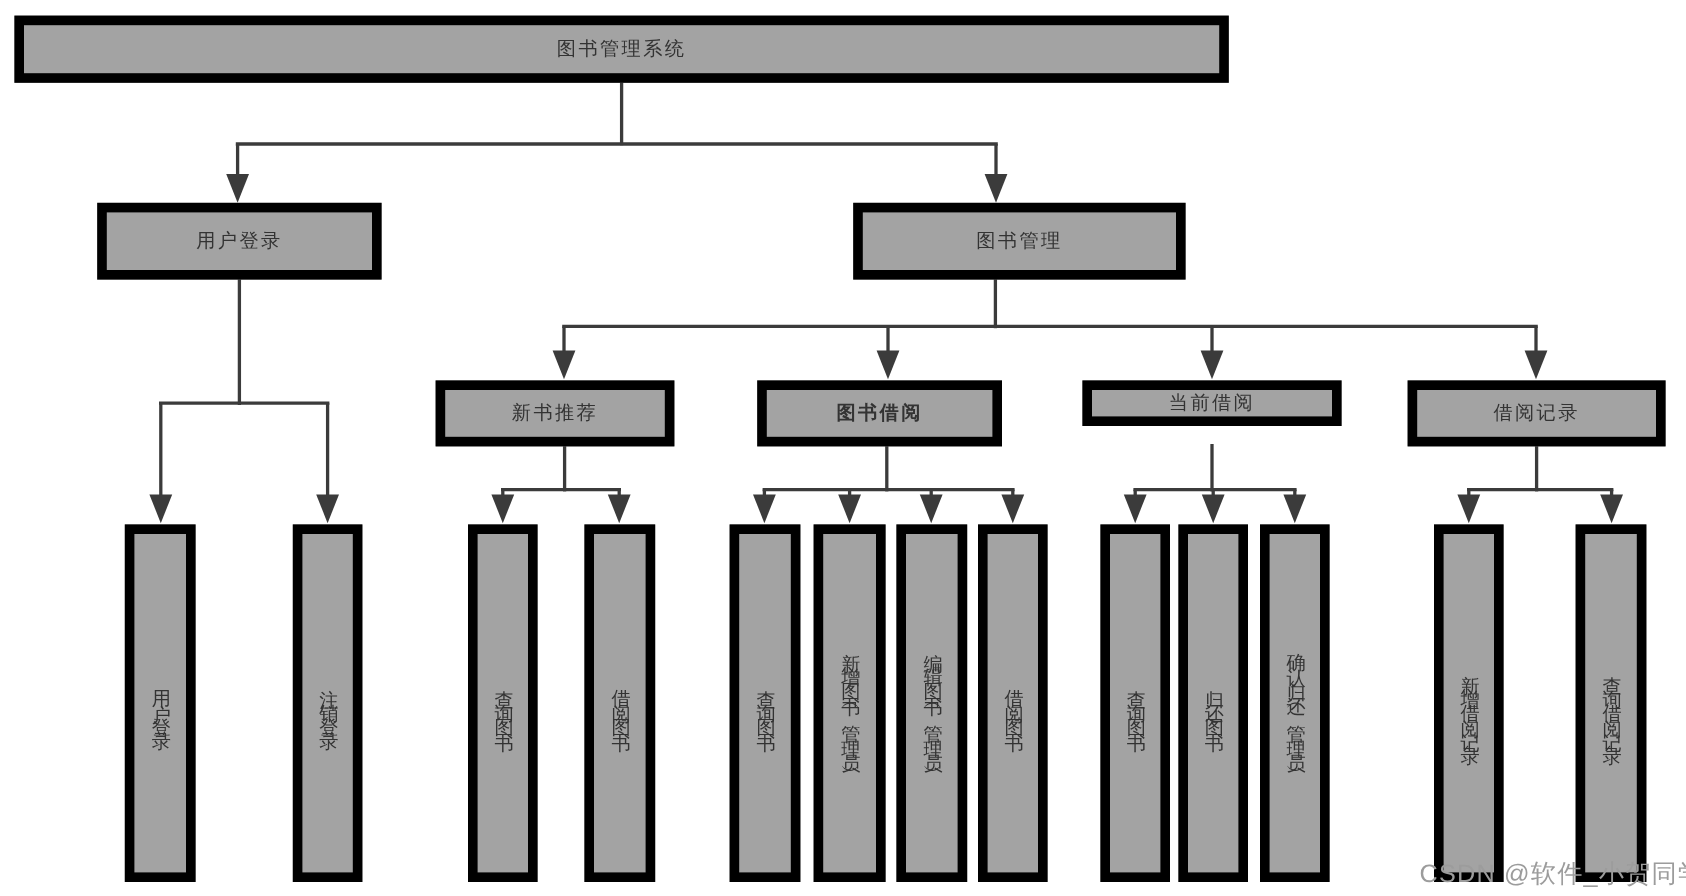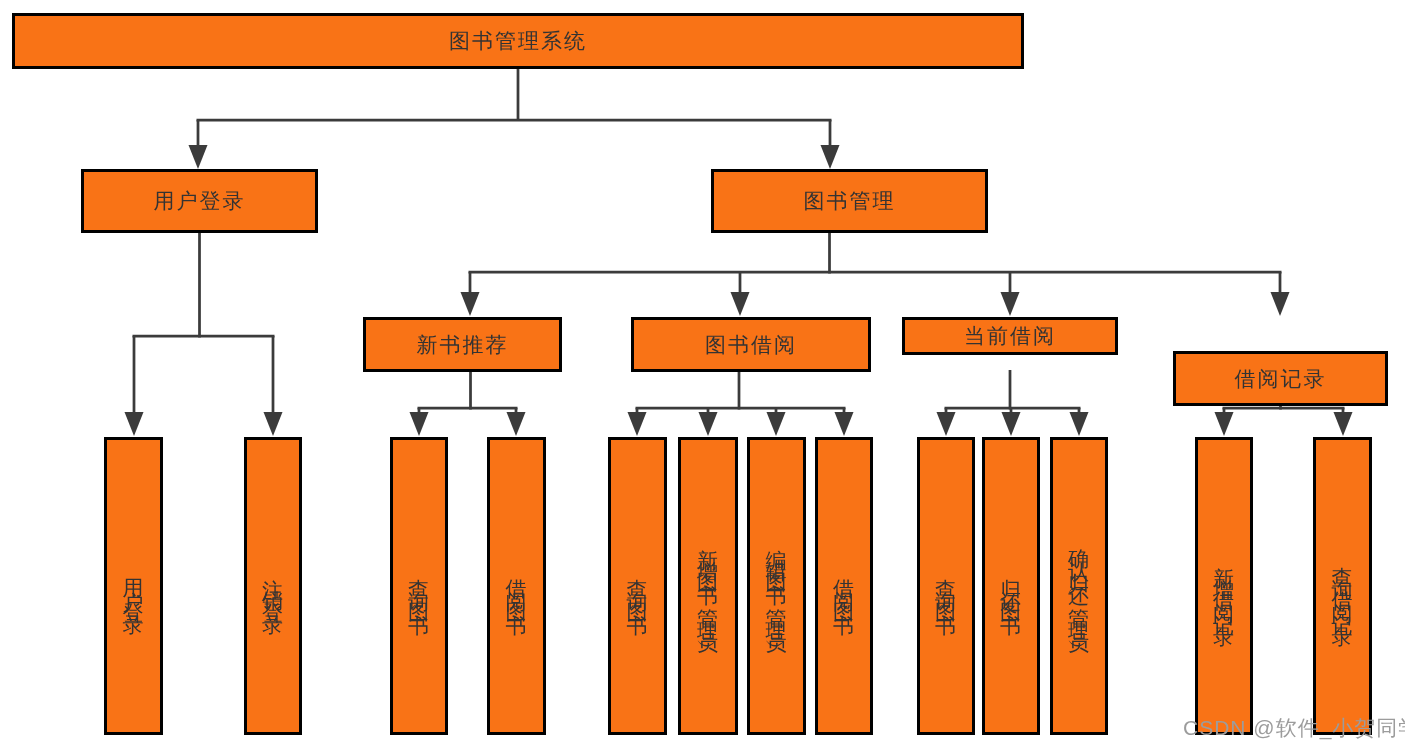--- a/index.html
+++ b/index.html
@@ -17,28 +17,28 @@
   }
   .connectors {
     position: absolute;
     left: 0;
     top: 0;
     z-index: 1;
   }
   .box {
     position: absolute;
     box-sizing: border-box;
-    background: #f97316;
-    border: 3px solid #000000;
+    background: #a3a3a3;
+    border: 8px solid #000000;
     color: #333333;
     display: flex;
     align-items: center;
     justify-content: center;
     z-index: 2;
-    font-size: 21px;
+    font-size: 16px;
   }
   .box.h span {
     letter-spacing: 2px;
     white-space: nowrap;
   }
   .box.v span {
     writing-mode: vertical-rl;
     text-orientation: mixed;
     letter-spacing: 12px;
     line-height: 1;
@@ -130,27 +130,27 @@
   <div class="box h" style="left:81px; top:169px; width:237px; height:64px;">
     <span>用户登录</span>
   </div>
   <div class="box h" style="left:711px; top:169px; width:277px; height:64px;">
     <span>图书管理</span>
   </div>
 
   <div class="box h" style="left:363px; top:317px; width:199px; height:55px;">
     <span>新书推荐</span>
   </div>
-  <div class="box h" style="left:631px; top:317px; width:240px; height:55px;">
+  <div class="box h" style="left:631px; top:317px; width:204px; height:55px;font-weight:bold;">
     <span>图书借阅</span>
   </div>
   <div class="box h" style="left:902px; top:317px; width:216px; height:38px;">
     <span>当前借阅</span>
   </div>
-  <div class="box h" style="left:1173px; top:317px; width:215px; height:55px;margin-top:34px;">
+  <div class="box h" style="left:1173px; top:317px; width:215px; height:55px;">
     <span>借阅记录</span>
   </div>
 
   <div class="box v" style="left:104px; top:437px; width:59px; height:298px;">
     <span>用户登录</span>
   </div>
   <div class="box v" style="left:244px; top:437px; width:58px; height:298px;">
     <span>注销登录</span>
   </div>
 

